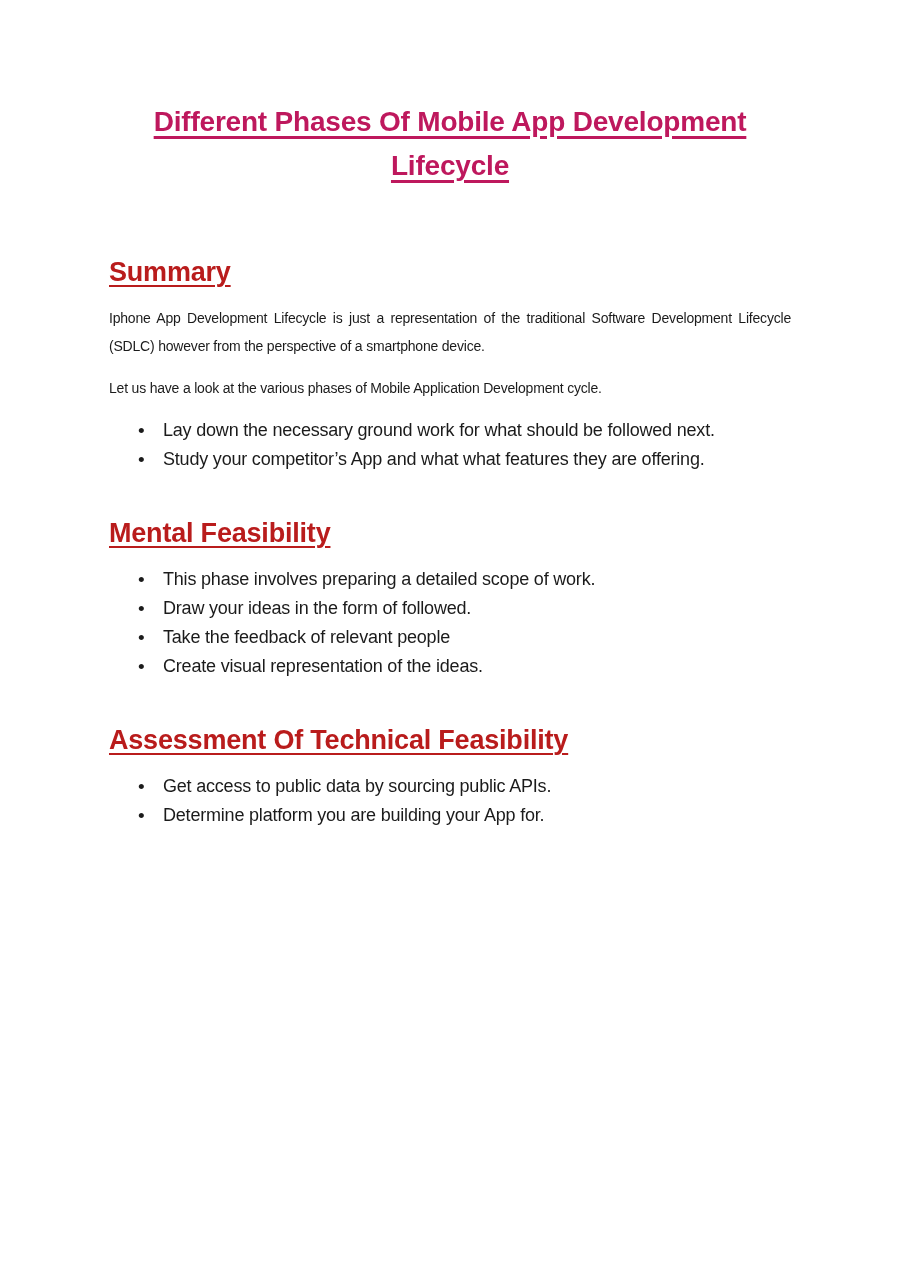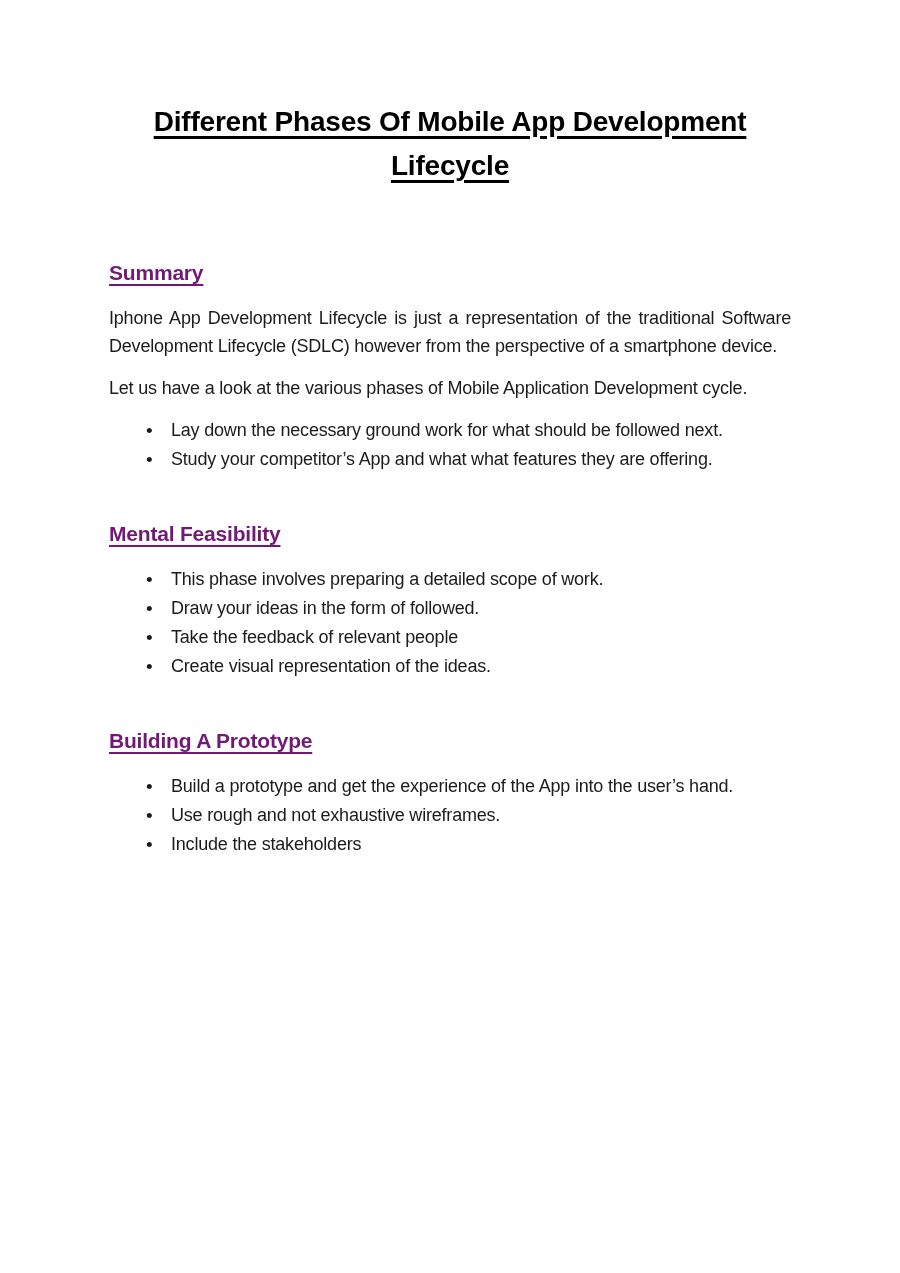--- a/index.html
+++ b/index.html
@@ -18,46 +18,46 @@
     font-family: "Liberation Sans", sans-serif;
     color: #1b1b1b;
     letter-spacing: -0.2px;
   }
   h1.doc-title {
     margin: 100px 0 0 0;
     text-align: center;
     font-size: 28px;
     line-height: 44px;
     font-weight: bold;
-    color: #000000;
+    color: #be185d;
     text-decoration: underline;
     text-decoration-thickness: 2.5px;
     text-underline-offset: 5px;
   }
   section { margin-top: 47px; }
   section.gap-first { margin-top: 72px; }
   section.gap-small { margin-top: 12px; }
   h2.sec-heading {
     margin: 0 0 19px 0;
-    font-size: 21px;
+    font-size: 27px;
     line-height: 25px;
     font-weight: bold;
-    color: #701a75;
+    color: #b91c1c;
     text-decoration: underline;
     text-decoration-thickness: 2px;
     text-underline-offset: 4px;
   }
   p.body-par {
     margin: 0 0 14px 0;
-    font-size: 18px;
+    font-size: 14px;
     line-height: 28px;
     text-align: justify;
   }
   ul.bullet-list {
-    margin: 8px;
+    margin: 0;
     padding: 0;
     list-style: none;
   }
   ul.bullet-list li {
     position: relative;
     padding-left: 54px;
     font-size: 18px;
     line-height: 29px;
     text-align: justify;
   }
@@ -93,23 +93,22 @@
   <section>
     <h2 class="sec-heading">Mental Feasibility</h2>
     <ul class="bullet-list">
       <li>This phase involves preparing a detailed scope of work.</li>
       <li>Draw your ideas in the form of followed.</li>
       <li>Take the feedback of relevant people</li>
       <li>Create visual representation of the ideas.</li>
     </ul>
   </section>
 
-
   <section>
-    <h2 class="sec-heading">Building A Prototype</h2>
+    <h2 class="sec-heading">Assessment Of Technical Feasibility</h2>
     <ul class="bullet-list">
-      <li>Build a prototype and get the experience of the App into the user’s hand.</li>
-      <li>Use rough and not exhaustive wireframes.</li>
-      <li>Include the stakeholders</li>
+      <li>Get access to public data by sourcing public APIs.</li>
+      <li>Determine platform you are building your App for.</li>
     </ul>
   </section>
+
 
 </div>
 
 </body></html>

